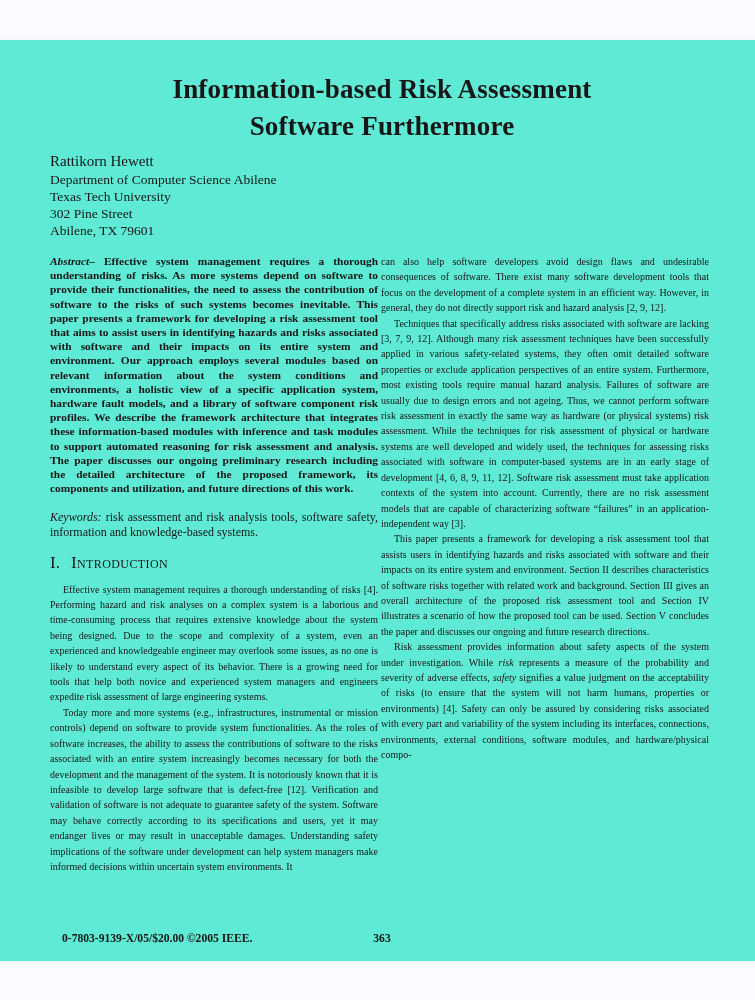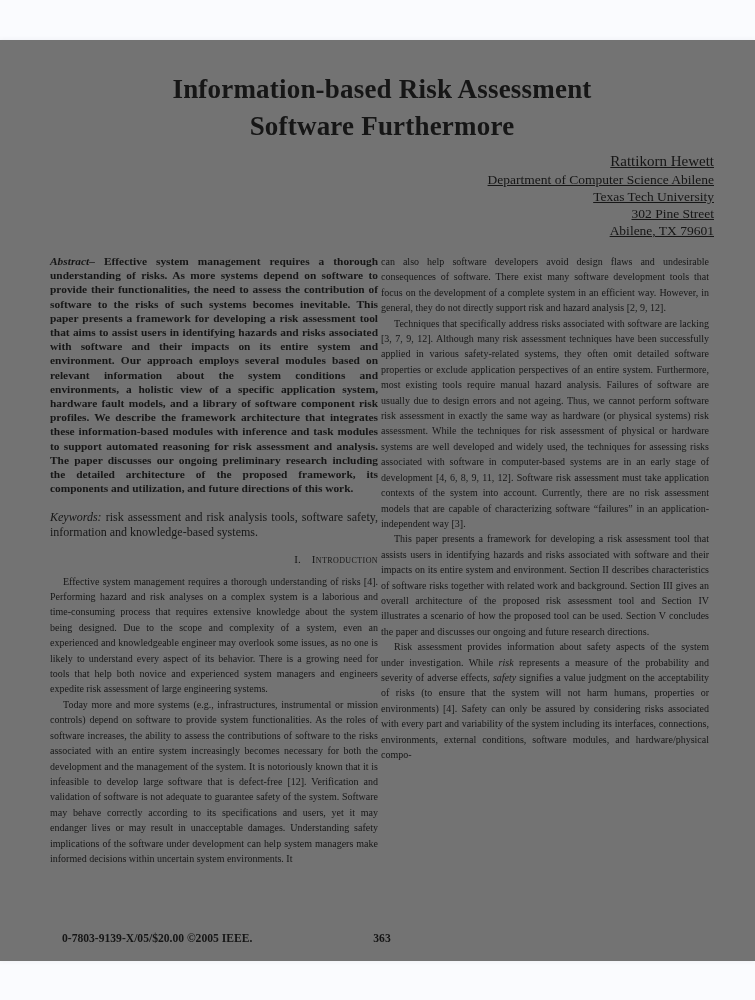--- a/index.html
+++ b/index.html
@@ -17,39 +17,38 @@
     width: 755px;
     height: 1000px;
     background: #fafbfe;
   }
   .page {
     position: absolute;
     top: 40px;
     left: 0;
     width: 755px;
     height: 921px;
-    background: #737373;
+    background: #5eead4;
     box-shadow: 0 0 5px rgba(60,70,90,0.08);
   }
   .content {
     padding: 31px 41px 0 50px;
   }
   h1.title {
     margin: 0;
     text-align: center;
     font-size: 27px;
     font-weight: bold;
     line-height: 37px;
     letter-spacing: 0.2px;
   }
   h1.title .t-line { display: block; }
   .authors {
     margin-top: 7px;
-    text-align: right;
-    text-decoration: underline;
+    text-align: left;
   }
   .author-name {
     font-size: 15px;
     line-height: 19px;
   }
   .affil {
     font-size: 13.5px;
     line-height: 17px;
   }
   .cols {
@@ -70,22 +69,22 @@
   .ab-label {
     font-style: italic;
   }
   .keywords {
     font-size: 12px;
     line-height: 14.6px;
     margin-top: 15px;
   }
   .kw-label { font-style: italic; }
   .sec-head {
-    text-align: right;
-    font-size: 11px;
+    text-align: left;
+    font-size: 17px;
     margin: 13px 0 9px 0;
   }
   .sec-num { }
   .sec-title {
     font-variant: small-caps;
     margin-left: 11px;
     letter-spacing: 0.4px;
   }
   .para {
     font-size: 10px;

